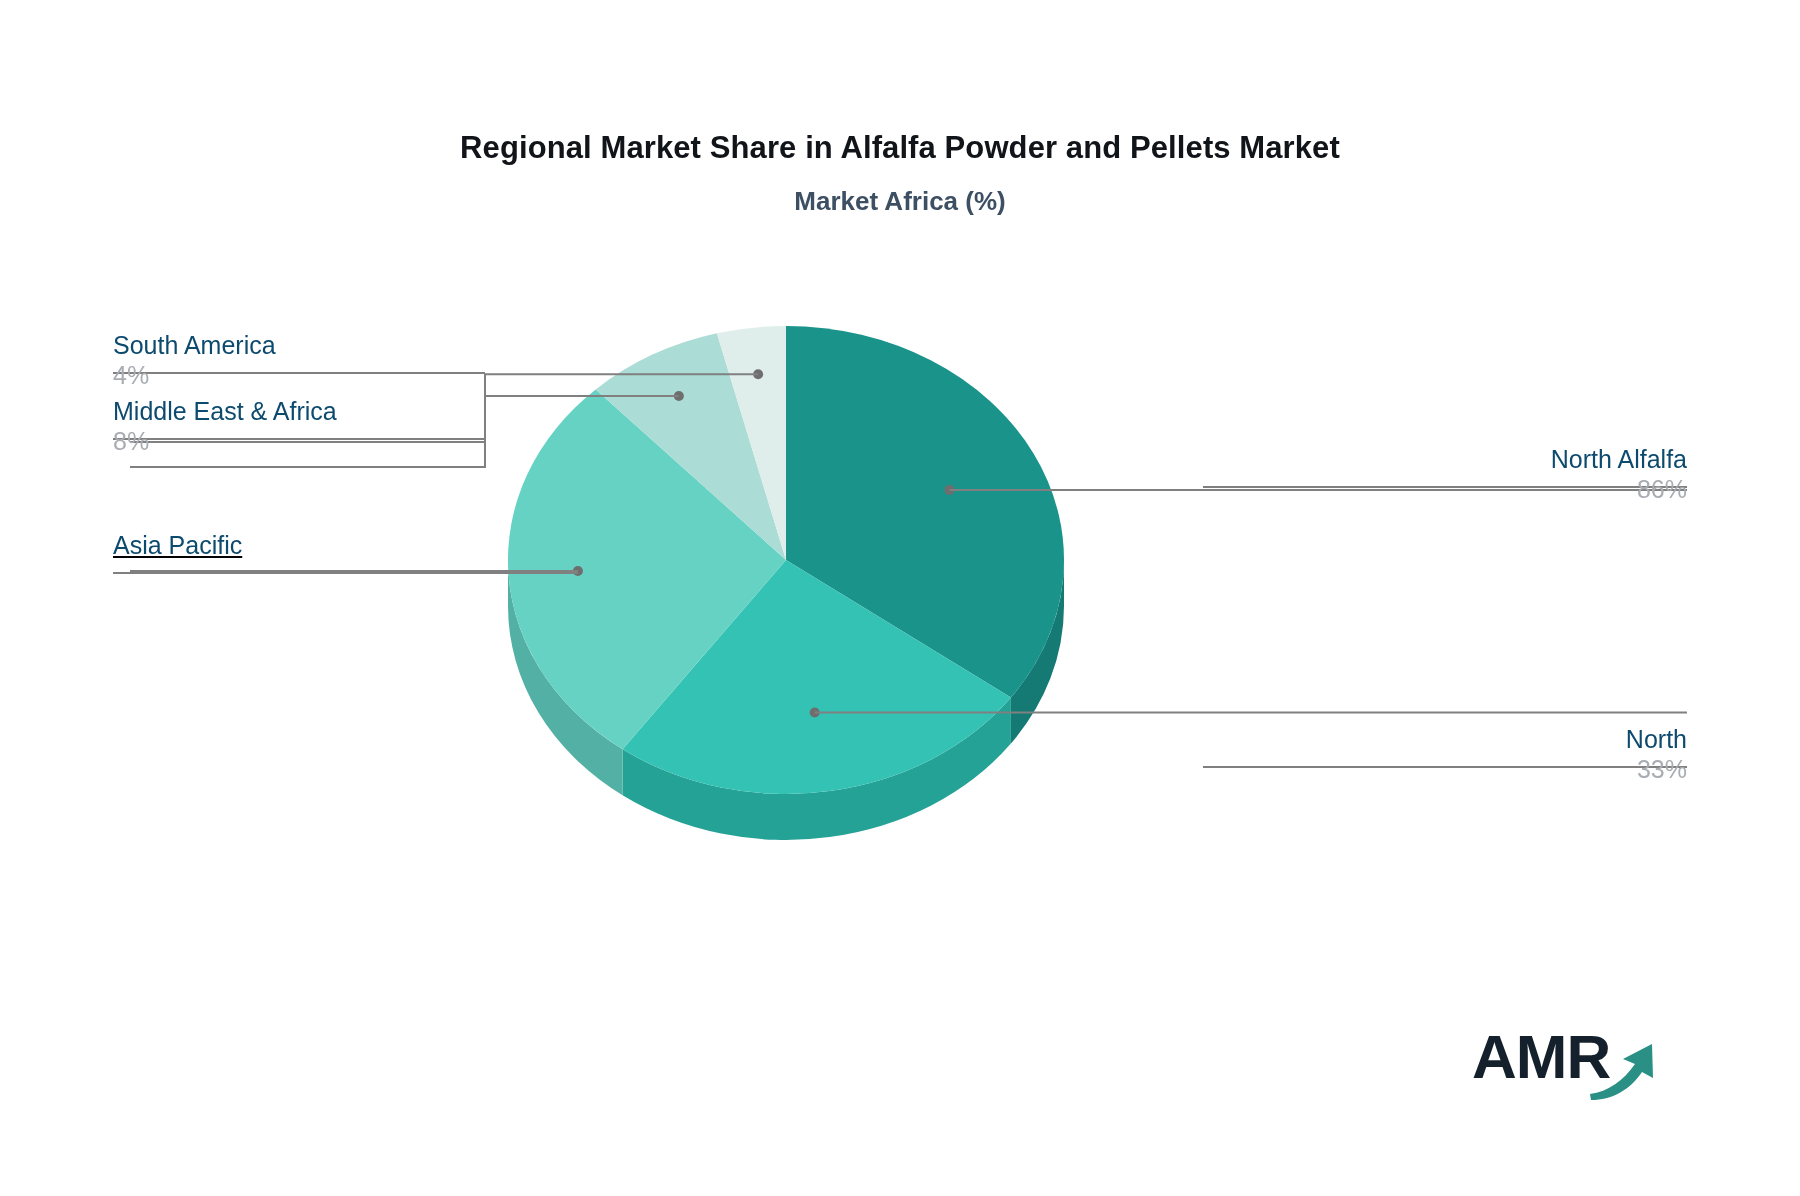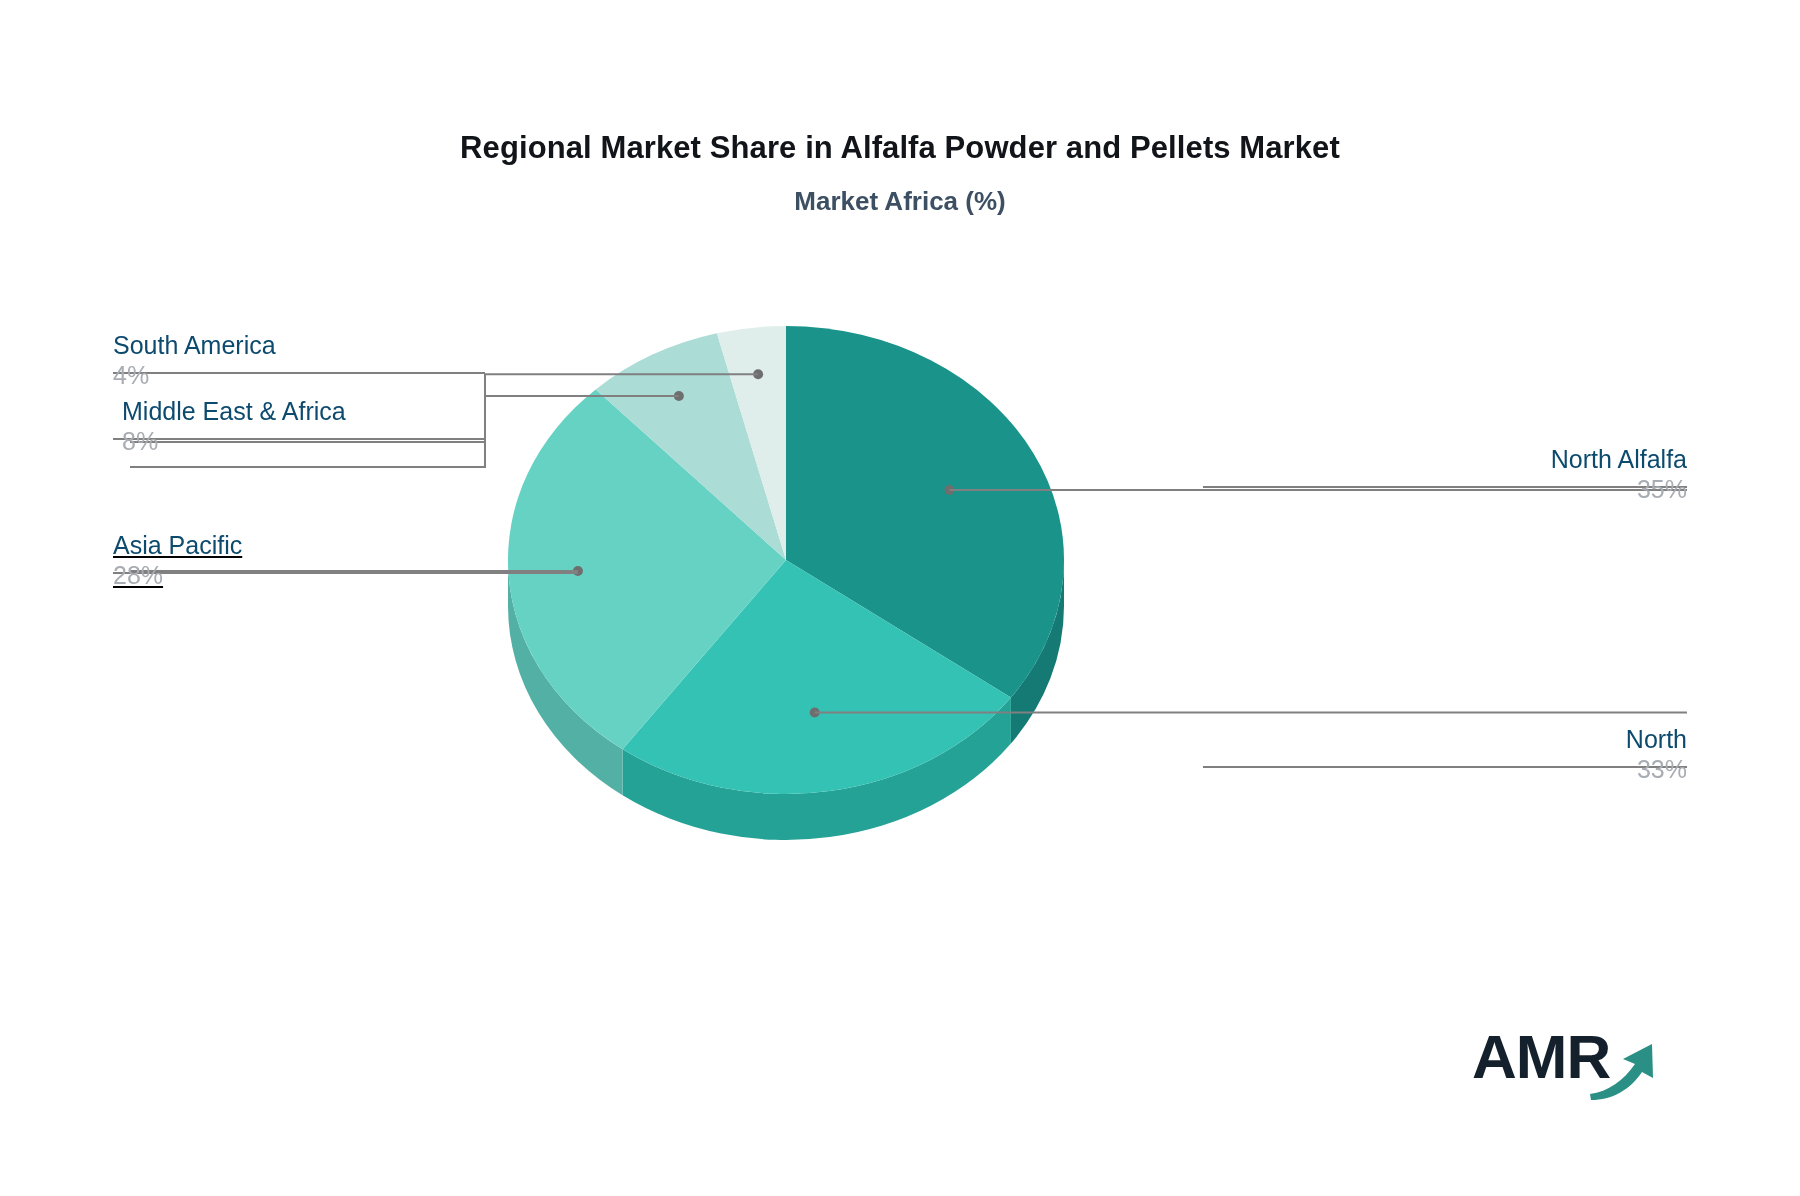--- a/index.html
+++ b/index.html
@@ -140,33 +140,32 @@
         <line x1="1203" x2="1687" y1="487" y2="487" stroke="#808080" stroke-width="2"></line>
         <line x1="1203" x2="1687" y1="767" y2="767" stroke="#808080" stroke-width="2"></line>
       </g>
   </svg>
 
   <div class="callout left" style="left:113px; top:330px; width:372px;">
     <div class="cat">South America</div>
     <div class="val">4%</div>
   </div>
 
-  <div class="callout left" style="left:122px; top:396px; width:372px;">
+  <div class="callout left" style="left:113px; top:396px; width:372px;">
     <div class="cat">Middle East &amp; Africa</div>
     <div class="val">8%</div>
   </div>
 
   <div class="callout left" style="left:113px; top:530px; width:465px;text-decoration:underline;">
     <div class="cat">Asia Pacific</div>
-    <div class="val">28%</div>
   </div>
 
   <div class="callout right" style="left:1200px; top:444px; width:487px;">
     <div class="cat">North Alfalfa</div>
-    <div class="val">35%</div>
+    <div class="val">86%</div>
   </div>
 
   <div class="callout right" style="left:1200px; top:724px; width:487px;">
     <div class="cat">North</div>
     <div class="val">33%</div>
   </div>
 
   <svg id="amr-logo" viewBox="0 0 190 80">
     <text class="amr-text" x="0" y="56">AMR</text>
     <g>

